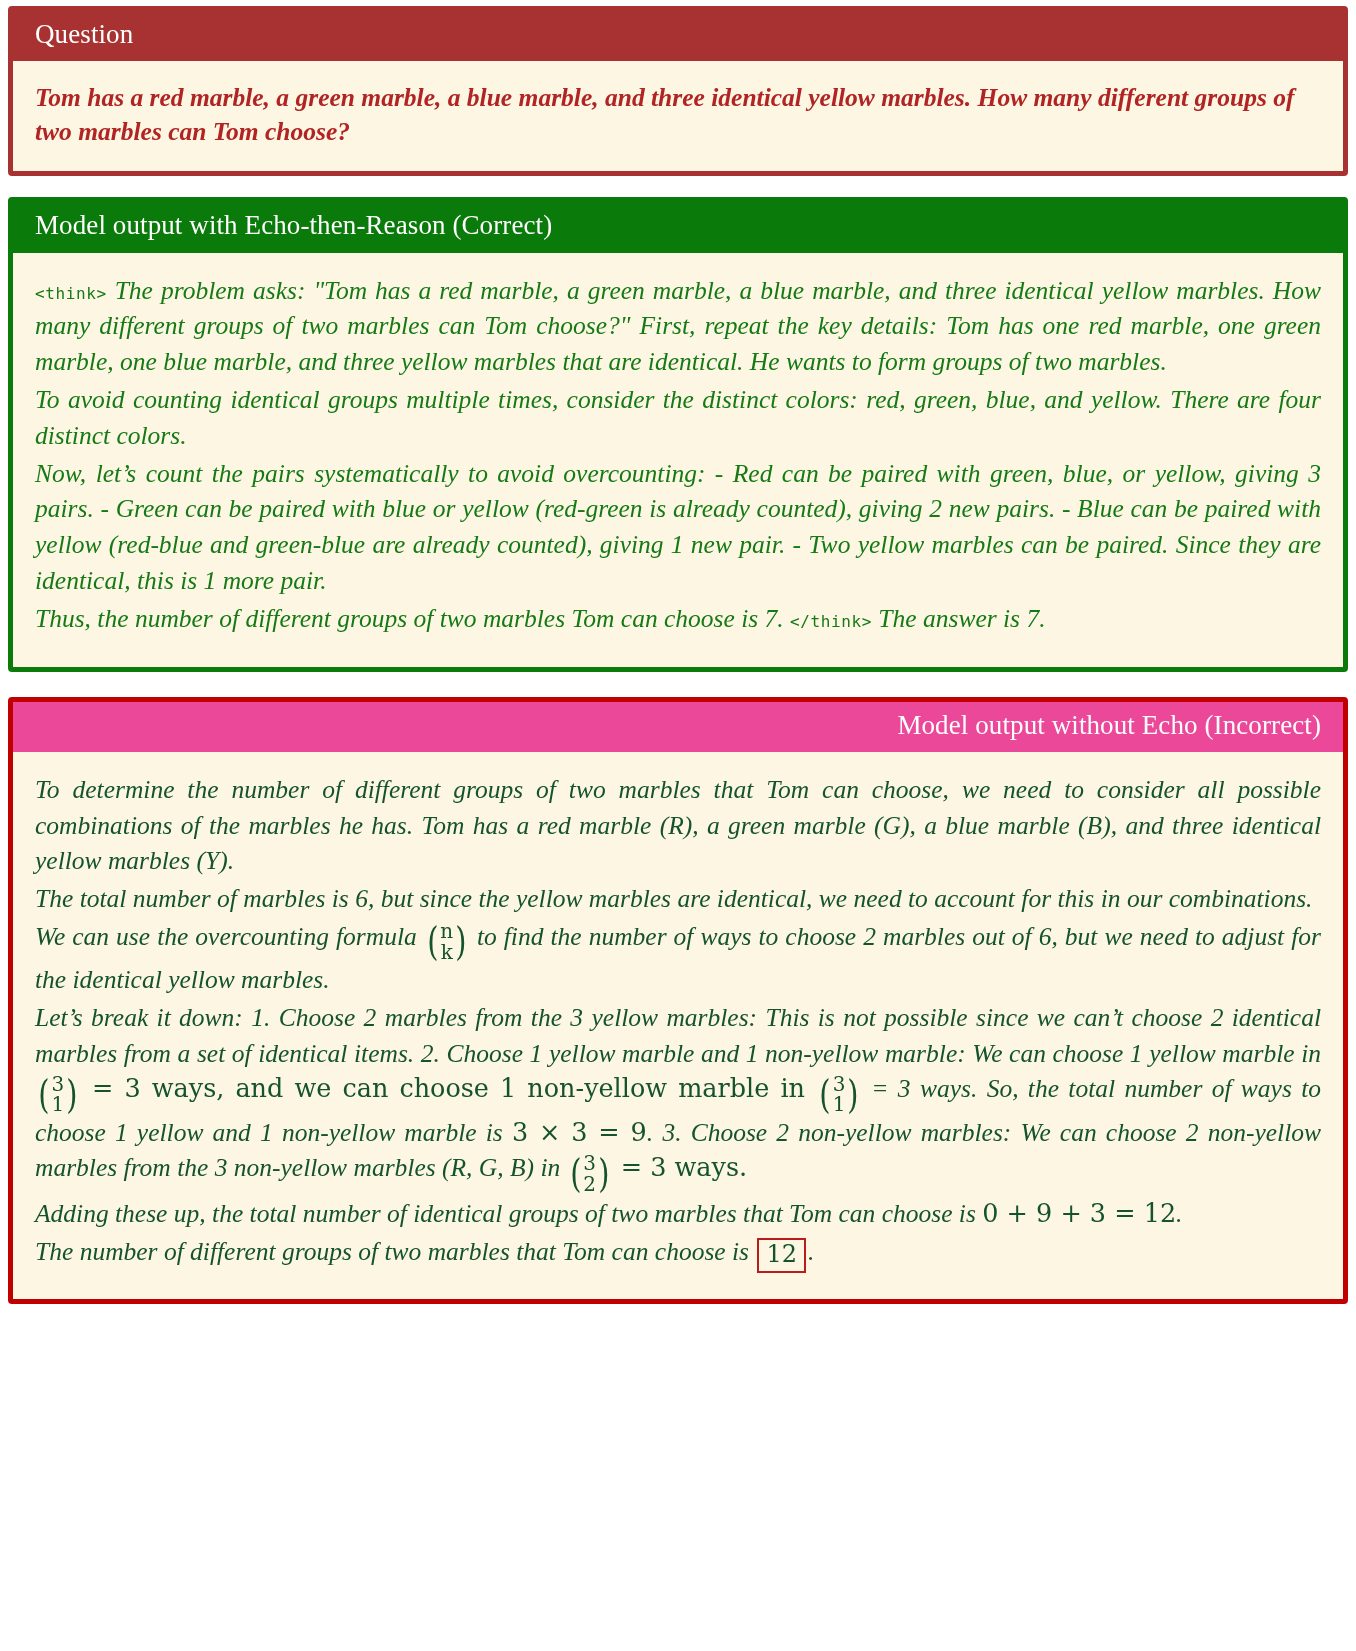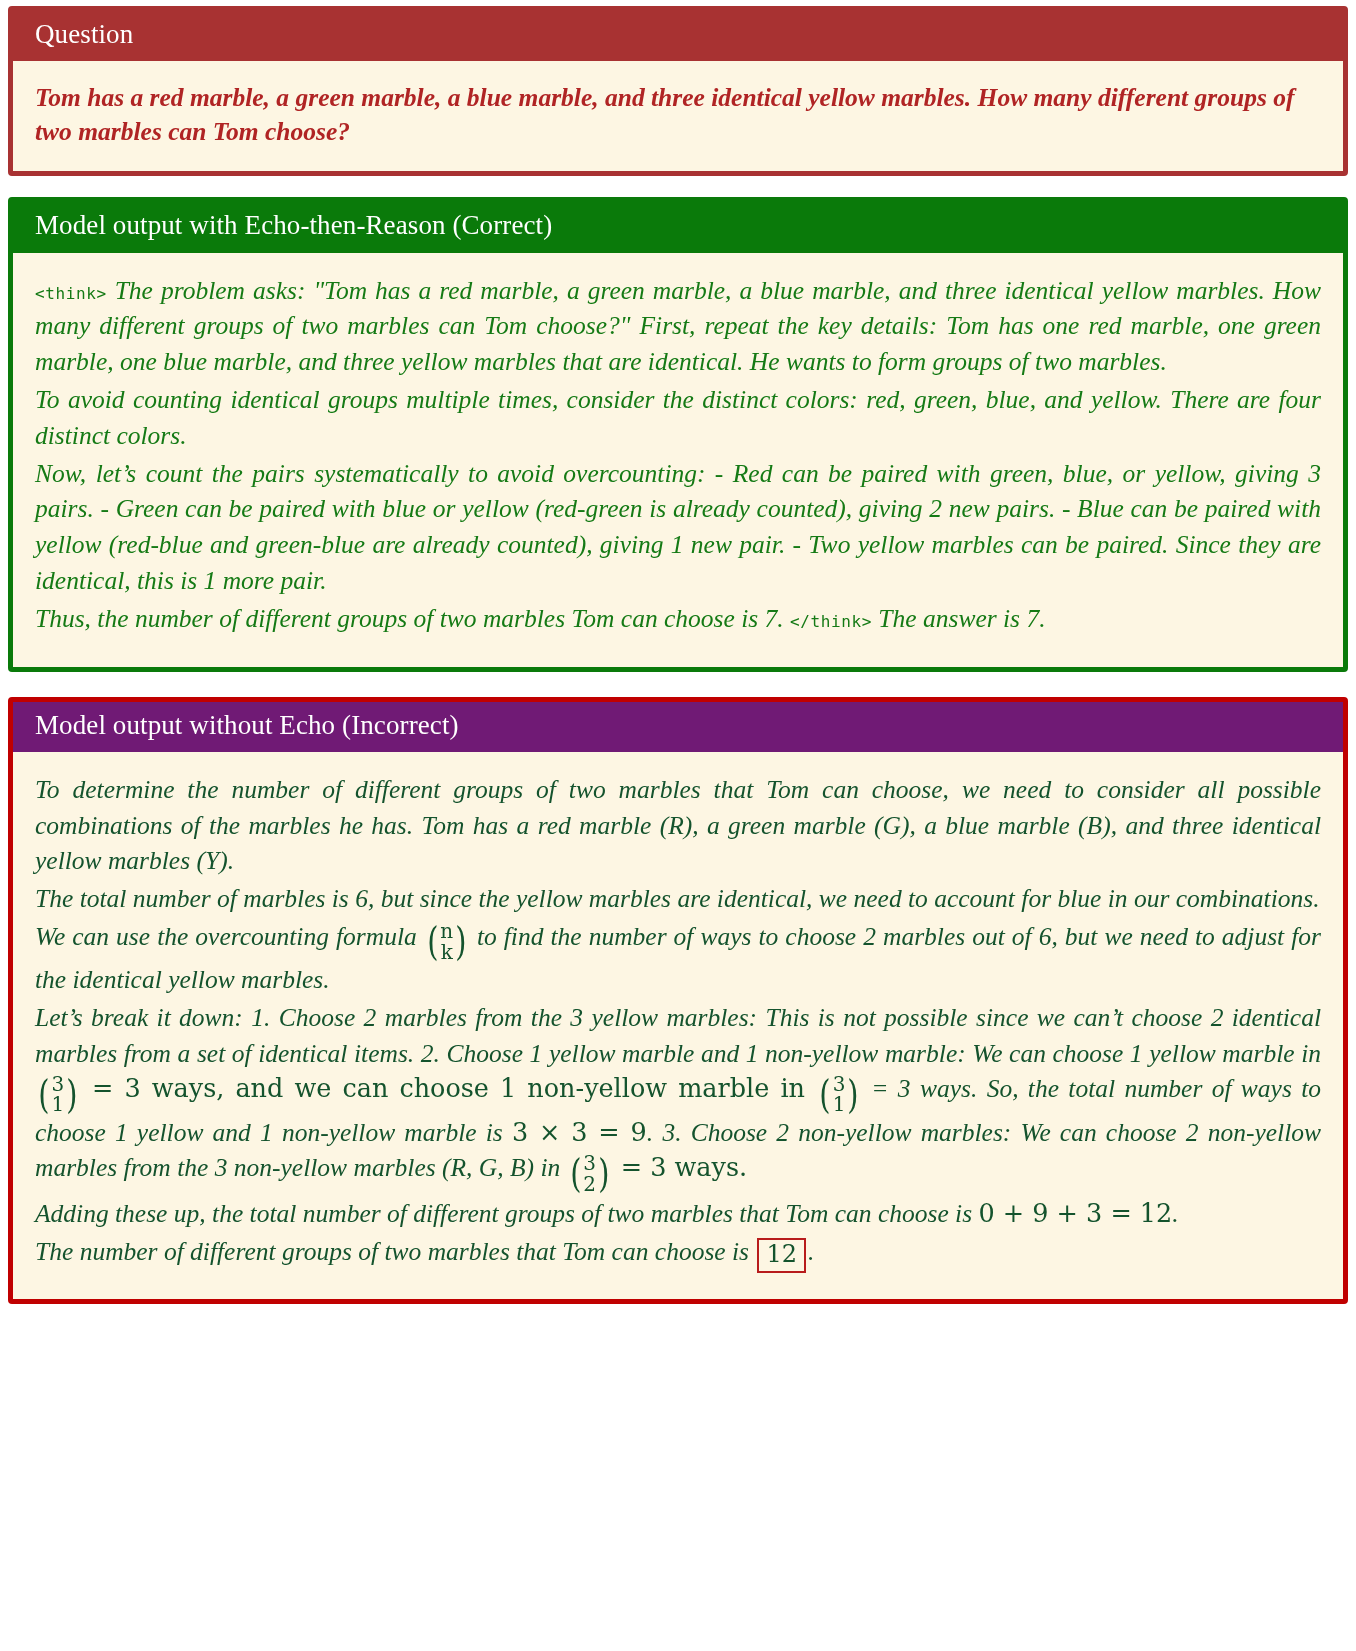--- a/index.html
+++ b/index.html
@@ -80,21 +80,22 @@
     text-align: justify;
     text-justify: inter-word;
   }
 
   
   .panel-incorrect {
     border-color: #c00000;
     margin-top: 25px;
   }
   .panel-incorrect .panel-head {
-    background: #701a75;
+    background: #ec4899;
+    text-align: right;
   }
   .panel-incorrect .panel-body {
     padding-bottom: 26px;
   }
   .r-text {
     color: #14532d;
     font-style: italic;
     font-size: 25.5px;
     line-height: 1.40;
     margin: 0;
@@ -174,21 +175,21 @@
       <p class="g-text para"><span>Thus, the number of different groups of two marbles Tom can choose is 7.</span> <span class="codetag">&lt;/think&gt;</span> <span>The answer is 7.</span></p>
     </div>
   </section>
 
   <section class="panel panel-incorrect">
     <div class="panel-head">Model output without Echo (Incorrect)</div>
     <div class="panel-body">
 
       <p class="r-text para">To determine the number of different groups of two marbles that Tom can choose, we need to consider all possible combinations of the marbles he has. Tom has a red marble (R), a green marble (G), a blue marble (B), and three identical yellow marbles (Y).</p>
 
-      <p class="r-text para">The total number of marbles is 6, but since the yellow marbles are identical, we need to account for blue in our combinations.</p>
+      <p class="r-text para">The total number of marbles is 6, but since the yellow marbles are identical, we need to account for this in our combinations.</p>
 
       <p class="r-text para"><span>We can use the overcounting formula </span><span class="binom">
             <span class="paren">(</span>
             <span class="stack">
               <span>n</span>
               <span>k</span>
             </span>
             <span class="paren">)</span>
           </span><span> to find the number of ways to choose 2 marbles out of 6, but we need to adjust for the identical yellow marbles.</span></p>
 
@@ -208,20 +209,20 @@
             <span class="paren">)</span>
           </span><span> = 3 ways. So, the total number of ways to choose 1 yellow and 1 non-yellow marble is </span><span class="mathup">3 × 3 = 9</span><span>. 3. Choose 2 non-yellow marbles: We can choose 2 non-yellow marbles from the 3 non-yellow marbles (R, G, B) in </span><span class="binom">
             <span class="paren">(</span>
             <span class="stack">
               <span>3</span>
               <span>2</span>
             </span>
             <span class="paren">)</span>
           </span><span class="mathup"> = 3 ways.</span></p>
 
-      <p class="r-text para"><span>Adding these up, the total number of different groups of two marbles that Tom can choose is </span><span class="mathup">0 + 9 + 3 = 12</span><span>.</span></p>
+      <p class="r-text para"><span>Adding these up, the total number of identical groups of two marbles that Tom can choose is </span><span class="mathup">0 + 9 + 3 = 12</span><span>.</span></p>
 
       <p class="r-text para"><span>The number of different groups of two marbles that Tom can choose is </span><span class="boxans">12</span><span>.</span></p>
 
     </div>
   </section>
 
 </div>
 
 </body></html>

